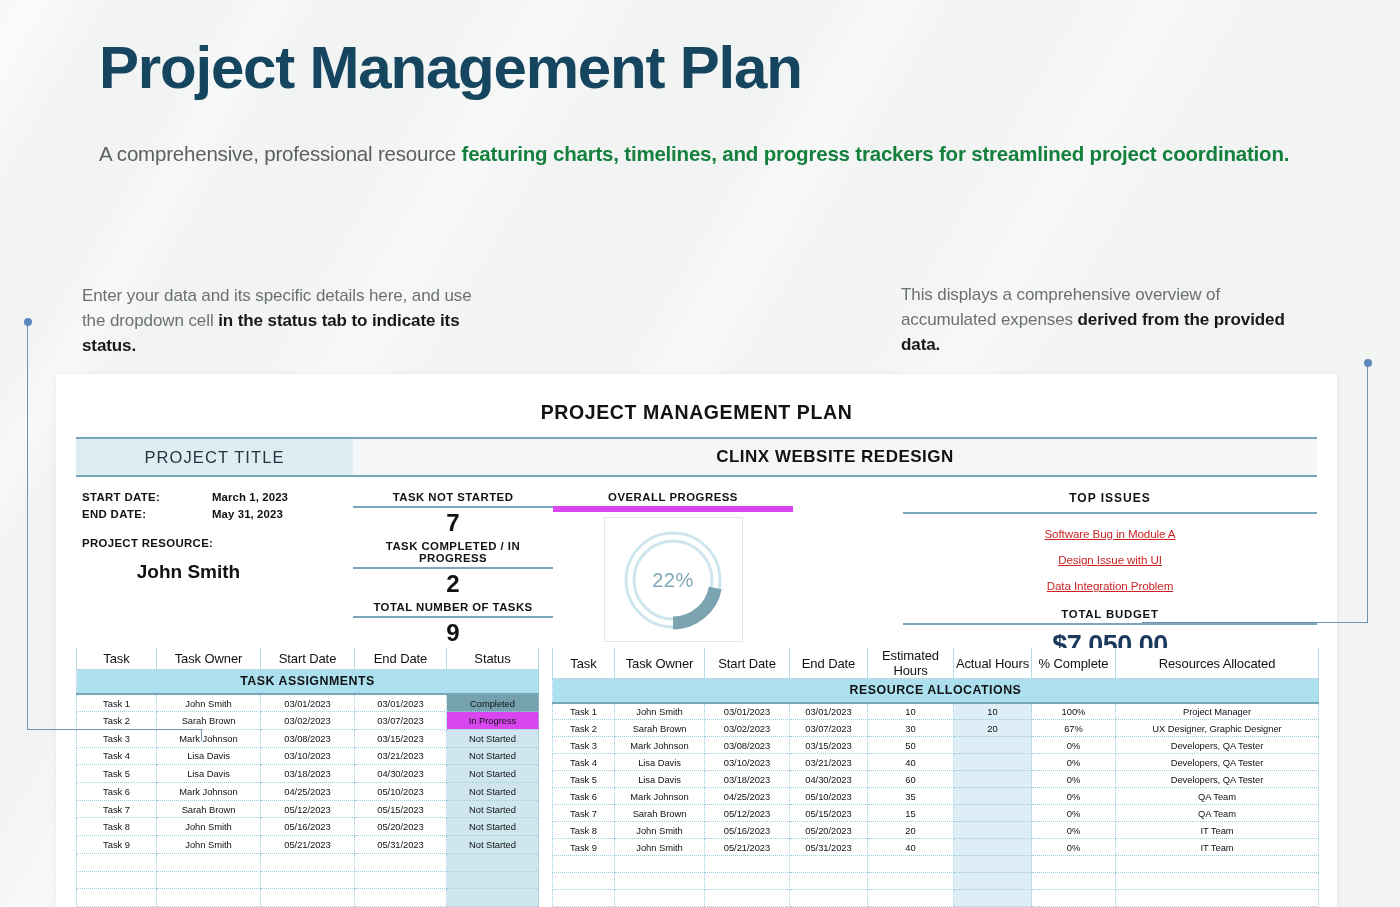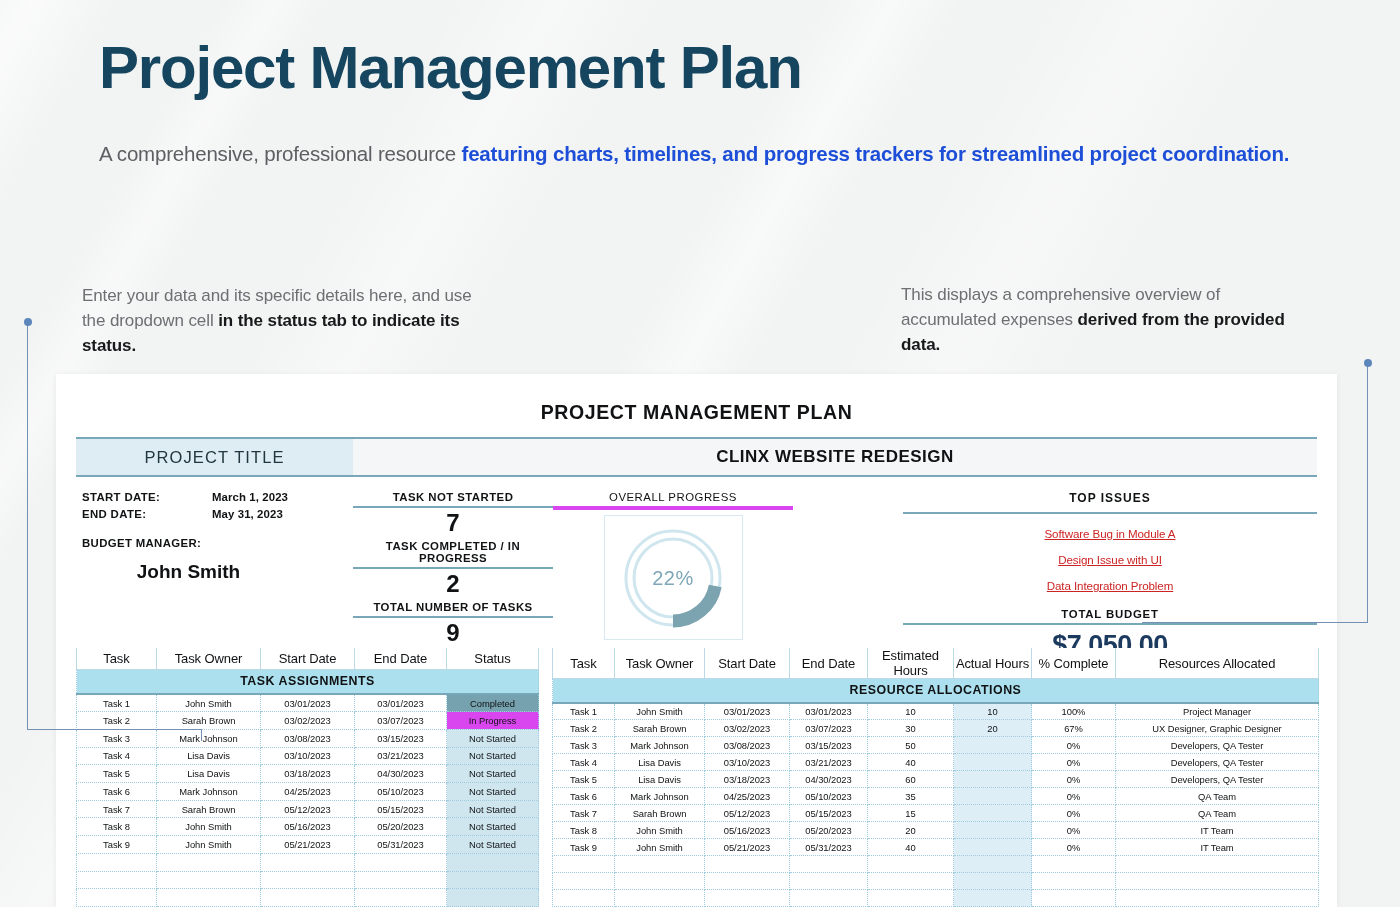--- a/index.html
+++ b/index.html
@@ -27,21 +27,21 @@
   
   .page-title {
     position: absolute; left: 99px; top: 36px;
     font-size: 60px; font-weight: bold; color: #15455f;
     letter-spacing: -1.2px; line-height: 1.05;
   }
   .page-sub {
     position: absolute; left: 99px; top: 139px; width: 1200px;
     font-size: 20.5px; line-height: 1.42; color: #5d6063; letter-spacing: -.2px;
   }
-  .page-sub b { color: #1d4ed8; font-weight: bold; }
+  .page-sub b { color: #15803d; font-weight: bold; }
 
   
   .callout { position: absolute; font-size: 17px; line-height: 1.48; color: #6c7073; letter-spacing: -.1px; }
   .callout b { color: #17191b; font-weight: bold; }
   .callout-left  { left: 82px;  top: 283px; width: 400px; }
   .callout-right { left: 901px; top: 282px; width: 390px; }
 
   
   .conn { position: absolute; background: #7391b5; z-index: 3; }
   .dot { position: absolute; width: 8px; height: 8px; border-radius: 50%; background: #5d86bb; z-index: 4; }
@@ -78,21 +78,21 @@
   .m-info .lbl { width: 130px; font-weight: bold; color: #101214; letter-spacing: .35px; }
   .m-info .val { font-weight: bold; color: #101214; letter-spacing: .1px; }
   .m-info .pm-lbl { margin-top: 17px; font-weight: bold; color: #101214; letter-spacing: .35px; }
   .m-info .pm-val { margin-top: 12px; text-align: center; font-size: 19px; font-weight: bold; color: #101214; padding-right: 58px; }
 
   .m-counts { width: 200px; text-align: center; }
   .m-counts .ch { font-size: 11.4px; font-weight: bold; color: #101214; letter-spacing: .45px; padding-bottom: 3px; border-bottom: 2px solid #79a7ba; }
   .m-counts .cv { font-size: 24px; font-weight: bold; color: #101214; padding: 1px 0 3px; }
 
   .m-prog { width: 240px; text-align: center; }
-  .m-prog .ph { font-size: 11.4px; font-weight: normal; color: #101214; letter-spacing: .5px; padding-bottom: 3px; border-bottom: 4px solid #d946ef; }
+  .m-prog .ph { font-size: 11.4px; font-weight: bold; color: #101214; letter-spacing: .5px; padding-bottom: 3px; border-bottom: 6px solid #d946ef; }
   .donut-box { margin: 5px auto 0; width: 139px; height: 125px; border: 1px solid #d9e9f1; position: relative; }
   .donut { position: absolute; left: 50%; top: 50%; transform: translate(-50%,-50%); }
   .donut-label { position: absolute; left: 0; right: 0; top: 50%; transform: translateY(-50%);
     text-align: center; font-size: 20px; color: #7fa7b8; letter-spacing: .5px; }
 
   .m-spacer { width: 110px; }
 
   .m-issues { flex: 1; text-align: center; }
   .m-issues .ih { font-size: 12px; font-weight: bold; color: #101214; letter-spacing: 1px; padding-bottom: 7px; border-bottom: 2px solid #79a7ba; }
   .m-issues .issue { font-size: 11.6px; color: #cc2424; margin-top: 13px; letter-spacing: -.1px; text-decoration: underline; }
@@ -169,21 +169,21 @@
 
       <div class="m-info">
         <div class="ln">
           <span class="lbl">START DATE:</span>
           <span class="val">March 1, 2023</span>
         </div>
         <div class="ln">
           <span class="lbl">END DATE:</span>
           <span class="val">May 31, 2023</span>
         </div>
-        <div class="pm-lbl">BUDGET MANAGER:</div>
+        <div class="pm-lbl">PROJECT RESOURCE:</div>
         <div class="pm-val">John Smith</div>
       </div>
 
       <div class="m-counts">
         <div class="ch">TASK NOT STARTED</div>
         <div class="cv">7</div>
         <div class="ch">TASK COMPLETED / IN PROGRESS</div>
         <div class="cv">2</div>
         <div class="ch">TOTAL NUMBER OF TASKS</div>
         <div class="cv">9</div>

